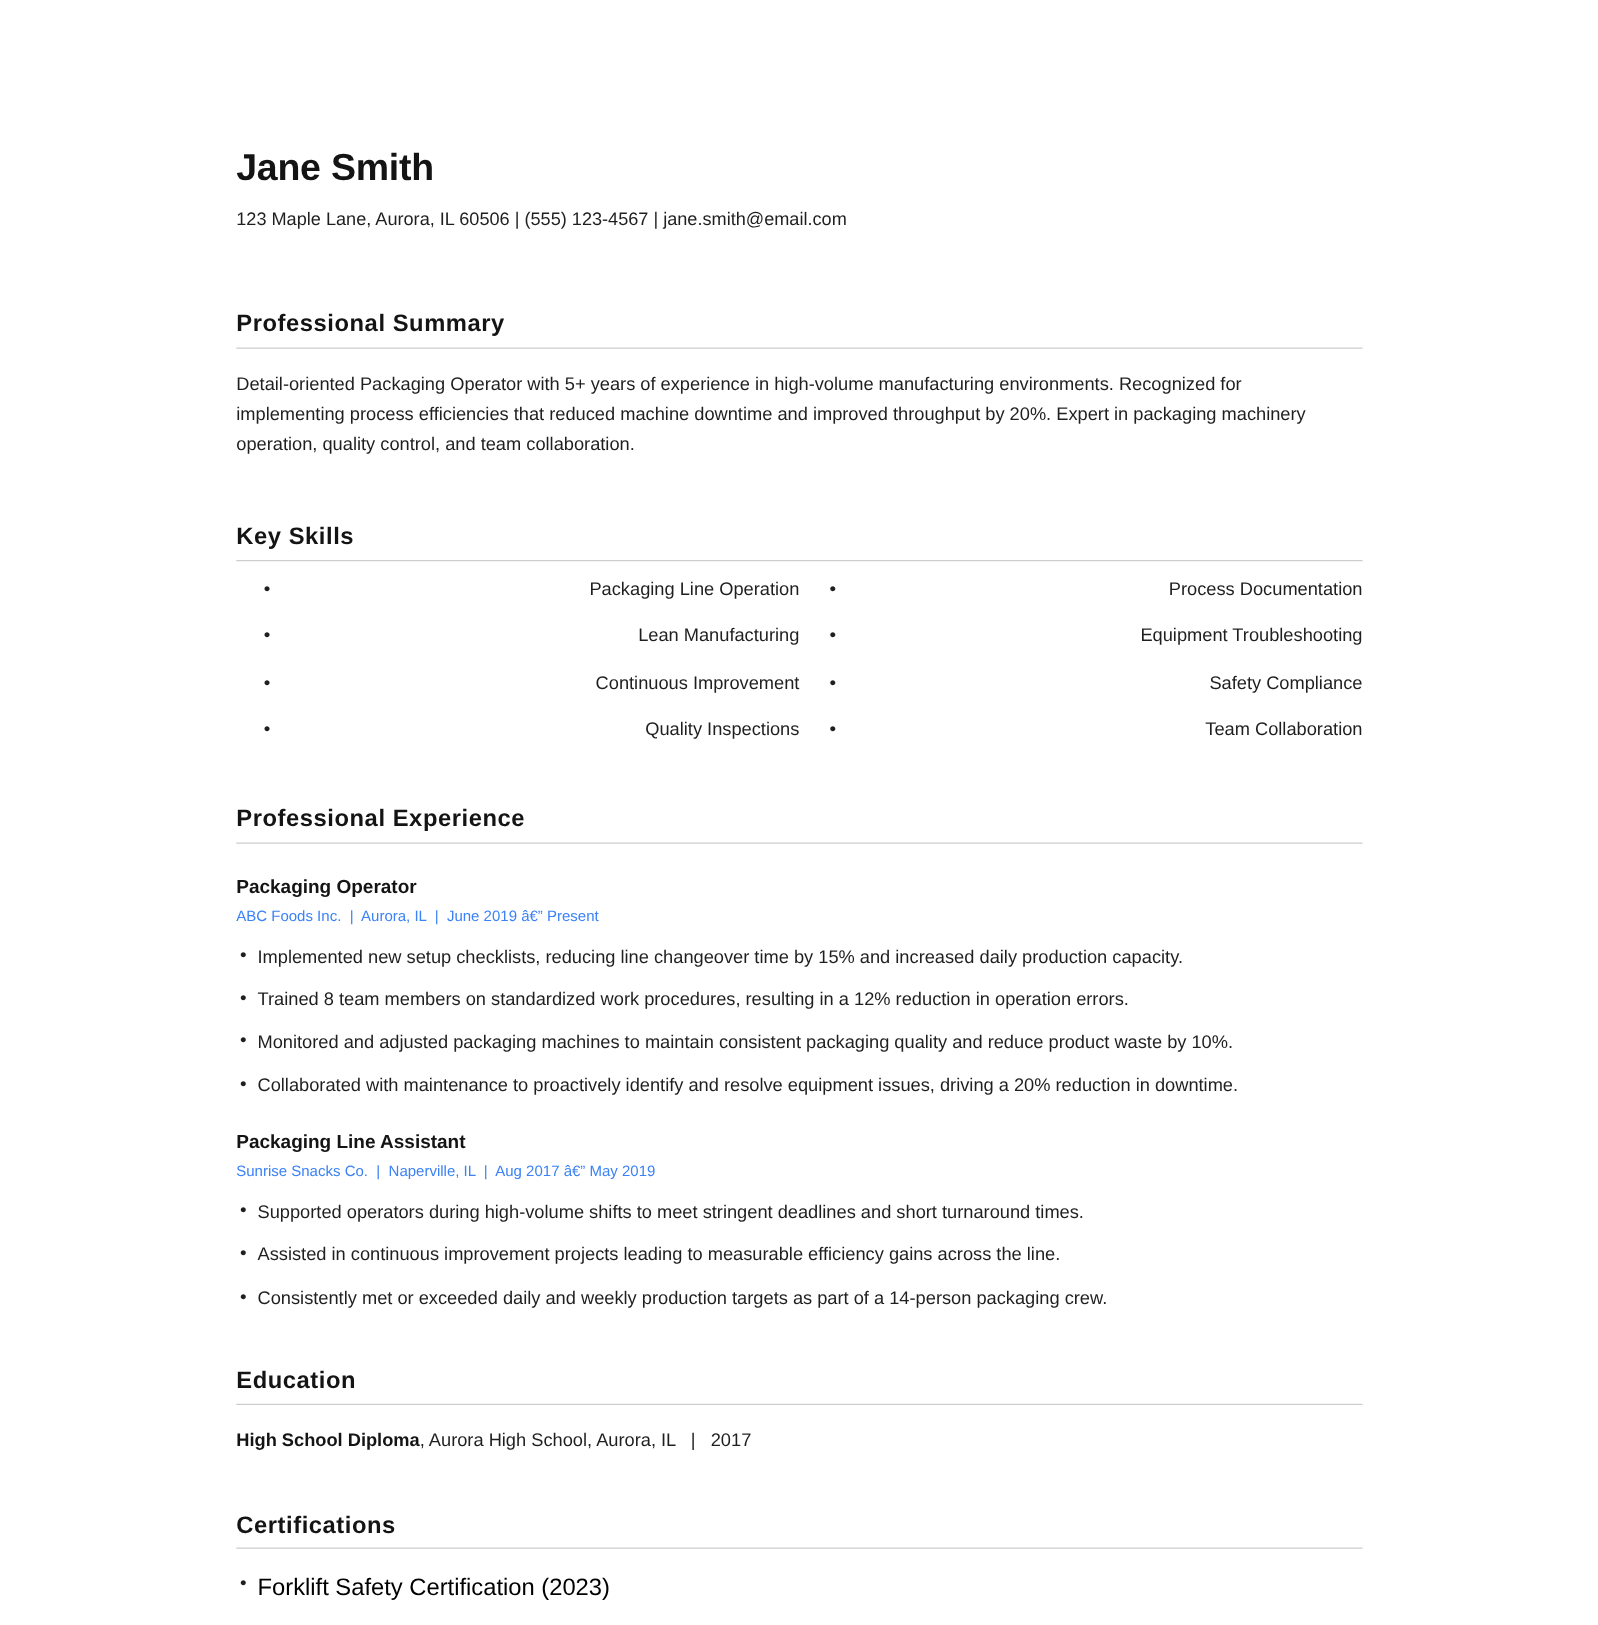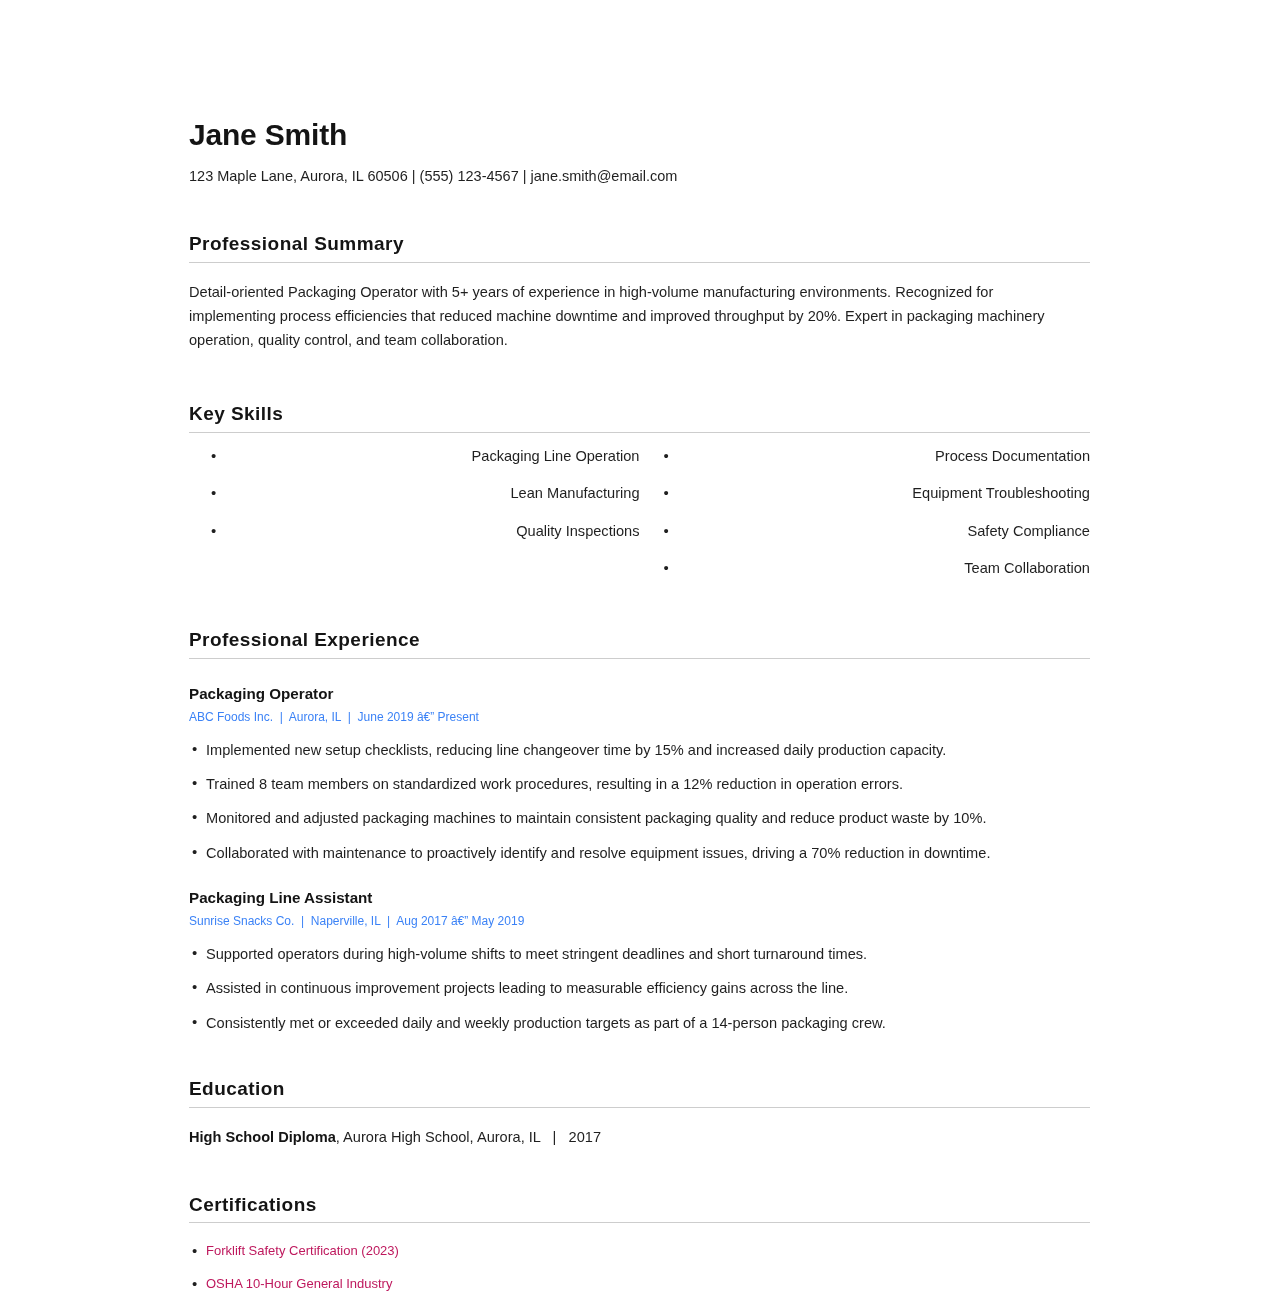--- a/index.html
+++ b/index.html
@@ -56,21 +56,21 @@
     padding: 0 0 6px 0;
     line-height: 1.2;
   }
   .rule {
     height: 1px;
     background: #cdcdcd;
     width: 901px;
     margin: 0;
   }
 
-  .sec-summary { margin-top: 48px; }
+  .sec-summary { margin-top: 64px; }
   .sec-skills { margin-top: 51px; }
   .sec-experience { margin-top: 51px; }
   .sec-education { margin-top: 46px; }
   .sec-certifications { margin-top: 47px; }
 
   .summary-text {
     font-size: 14.6px;
     line-height: 1.62;
     color: #1f1f1f;
     margin: 18px 0 0 0;
@@ -160,23 +160,23 @@
   }
   .edu-degree { font-weight: 700; color: #141414; }
 
   
   .cert-list {
     list-style: none;
     margin: 20px 0 0 0;
     padding: 0;
   }
   .cert-list li {
-    font-size: 13px;
+    font-size: 19px;
     line-height: 1.25;
-    color: #be185d;
+    color: #000000;
     position: relative;
     padding-left: 17px;
     margin-bottom: 16px;
   }
   .cert-list li:last-child { margin-bottom: 0; }
   .cert-list li::before {
     content: "\2022";
     position: absolute;
     left: 3px;
     top: -1px;
@@ -201,20 +201,21 @@
       <p class="summary-text">Detail-oriented Packaging Operator with 5+ years of experience in high-volume manufacturing environments. Recognized for implementing process efficiencies that reduced machine downtime and improved throughput by 20%. Expert in packaging machinery operation, quality control, and team collaboration.</p>
     </div>
 
     <div class="section sec-skills">
       <h2 class="section-title">Key Skills</h2>
       <div class="rule"></div>
       <div class="skills-grid">
         <ul class="skills-col col-left">
           <li>Packaging Line Operation</li>
           <li>Lean Manufacturing</li>
+          <li>Continuous Improvement</li>
           <li>Quality Inspections</li>
         </ul>
         <ul class="skills-col col-right">
           <li>Process Documentation</li>
           <li>Equipment Troubleshooting</li>
           <li>Safety Compliance</li>
           <li>Team Collaboration</li>
         </ul>
       </div>
     </div>
@@ -223,21 +224,21 @@
       <h2 class="section-title">Professional Experience</h2>
       <div class="rule"></div>
 
       <div class="job job-1">
         <h3 class="job-title">Packaging Operator</h3>
         <p class="job-meta">ABC Foods Inc.  |  Aurora, IL  |  June 2019 â€” Present</p>
         <ul class="bullets">
           <li>Implemented new setup checklists, reducing line changeover time by 15% and increased daily production capacity.</li>
           <li>Trained 8 team members on standardized work procedures, resulting in a 12% reduction in operation errors.</li>
           <li>Monitored and adjusted packaging machines to maintain consistent packaging quality and reduce product waste by 10%.</li>
-          <li>Collaborated with maintenance to proactively identify and resolve equipment issues, driving a 70% reduction in downtime.</li>
+          <li>Collaborated with maintenance to proactively identify and resolve equipment issues, driving a 20% reduction in downtime.</li>
         </ul>
       </div>
 
       <div class="job job-2">
         <h3 class="job-title">Packaging Line Assistant</h3>
         <p class="job-meta">Sunrise Snacks Co.  |  Naperville, IL  |  Aug 2017 â€” May 2019</p>
         <ul class="bullets">
           <li>Supported operators during high-volume shifts to meet stringent deadlines and short turnaround times.</li>
           <li>Assisted in continuous improvement projects leading to measurable efficiency gains across the line.</li>
           <li>Consistently met or exceeded daily and weekly production targets as part of a 14-person packaging crew.</li>

